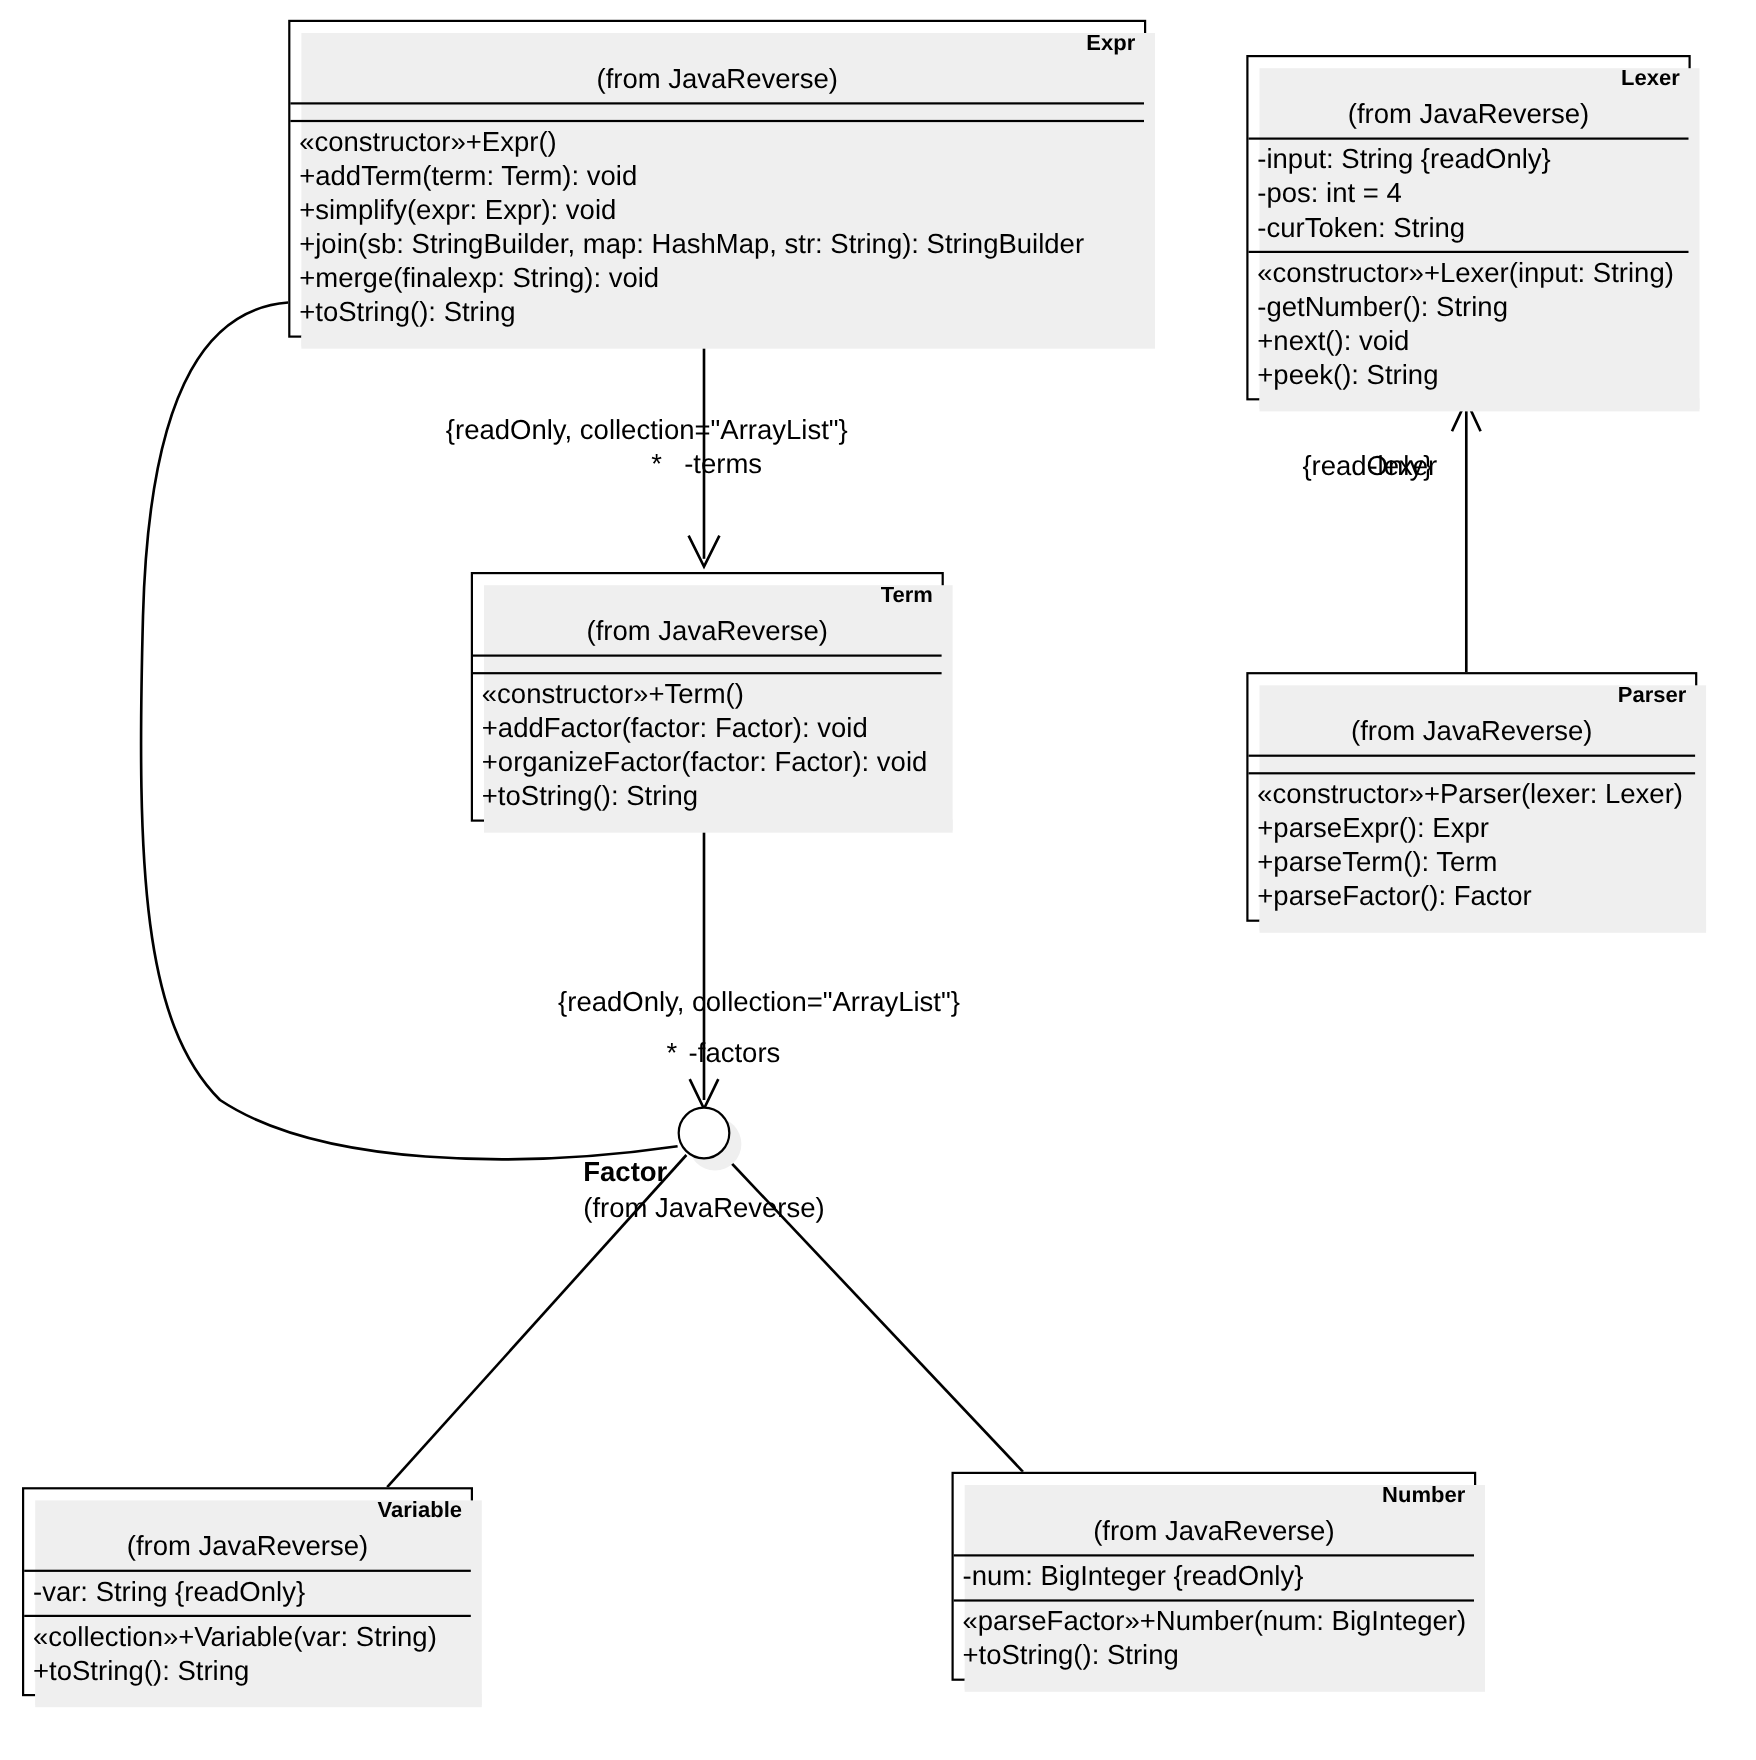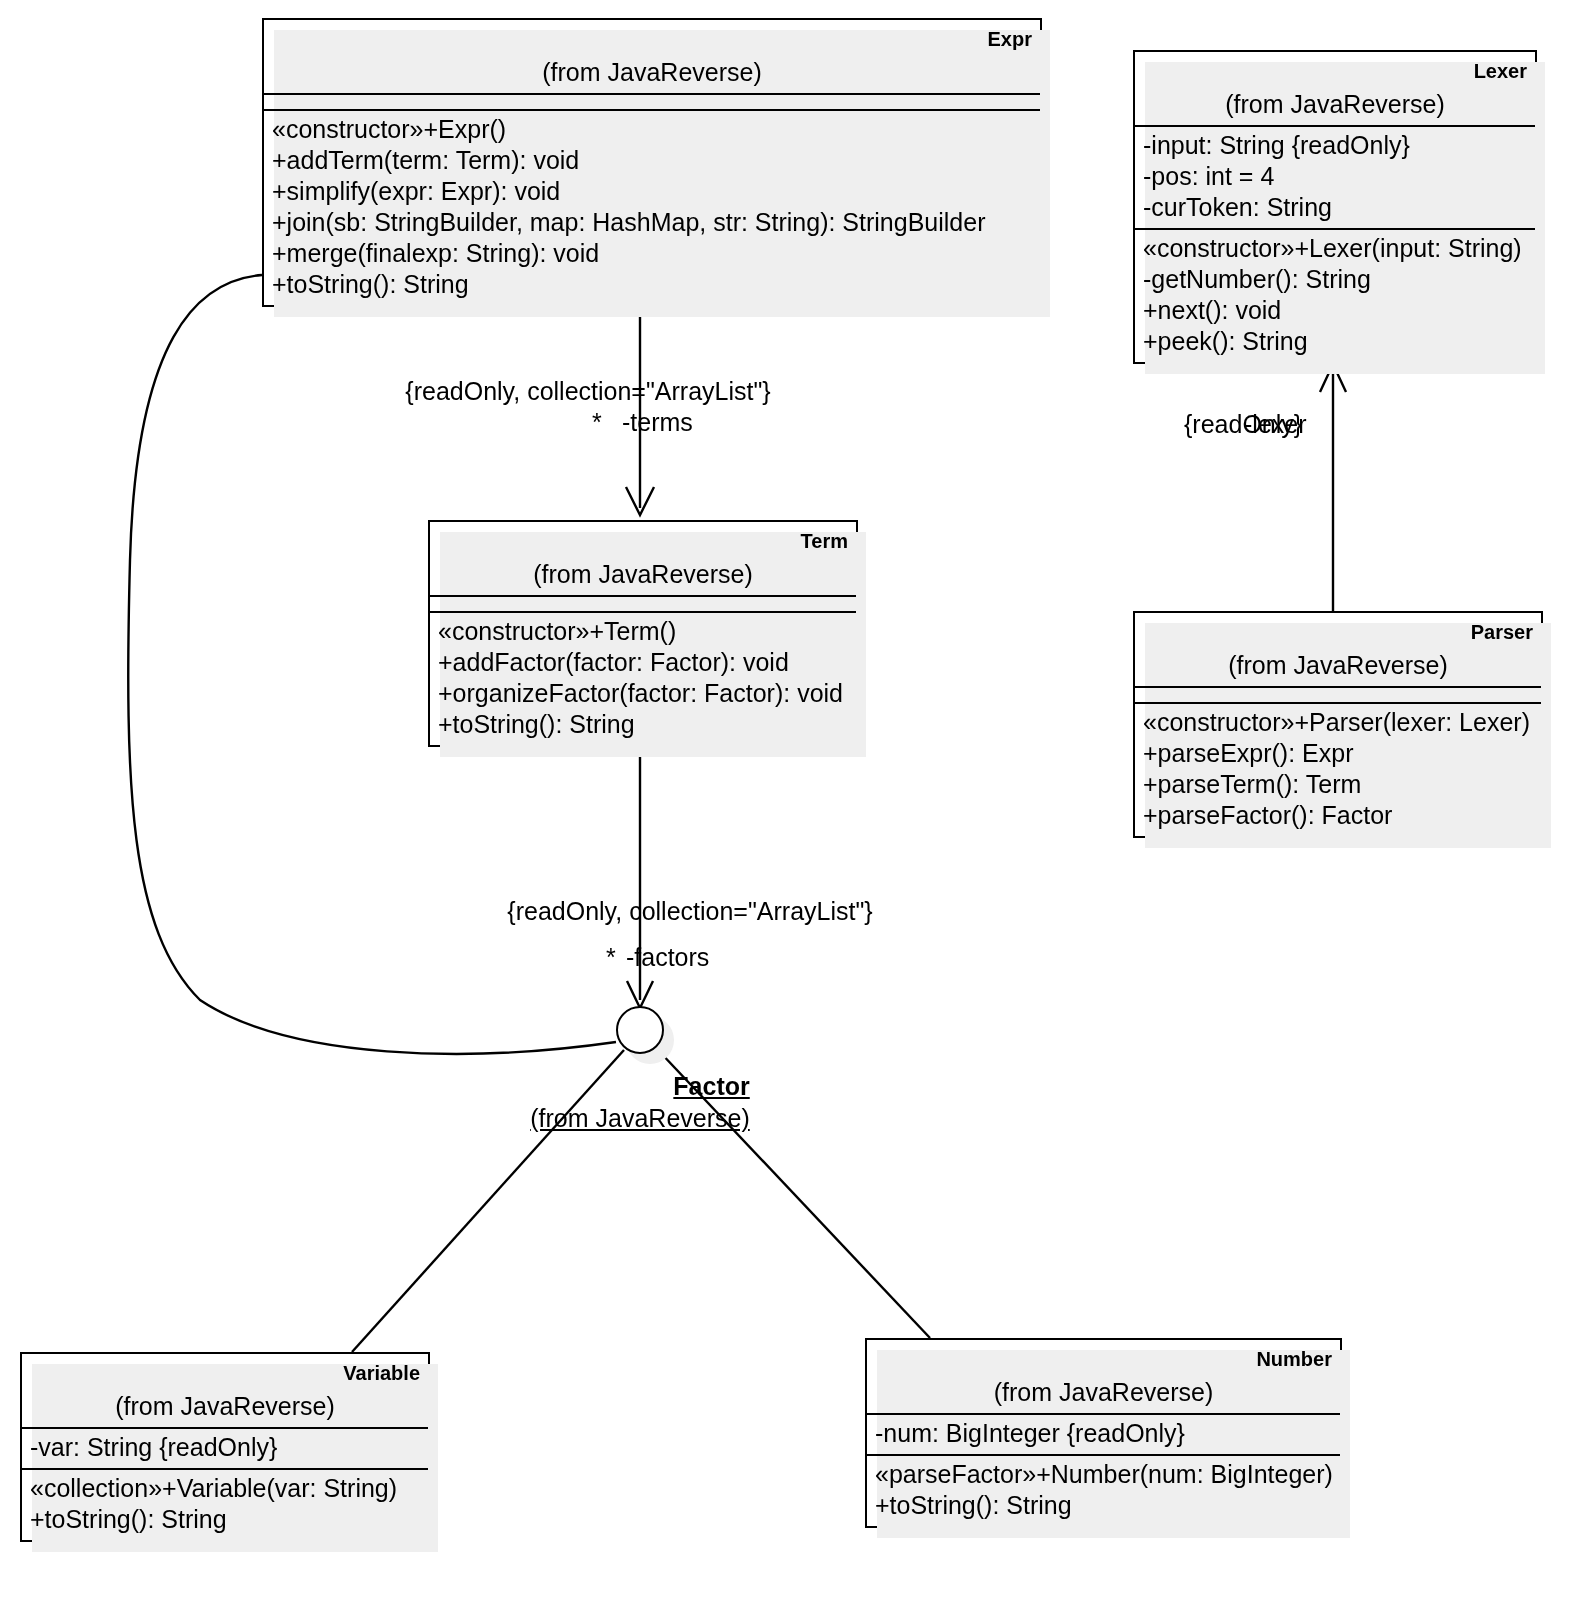--- a/index.html
+++ b/index.html
@@ -103,26 +103,25 @@
     position:absolute;
     left:8px; top:8px;
     width:48px; height:48px;
     box-sizing:border-box;
     border-radius:50%;
     background:#efefef;
     z-index:-1;
   }
   .iface-label{
     position:absolute;
-    top:64px;
+    top:44px;
     left:50%;
     transform:translateX(-50%);
-    text-align:right;
-    white-space:nowrap;
-    text-decoration:underline;
+    text-align:left;
+    white-space:nowrap;
   }
   .iface-name{
     font-weight:bold;
     font-size:25px;
     line-height:32px;
     color:#000000;
   }
   .iface-from{
     font-weight:normal;
     font-size:25px;

